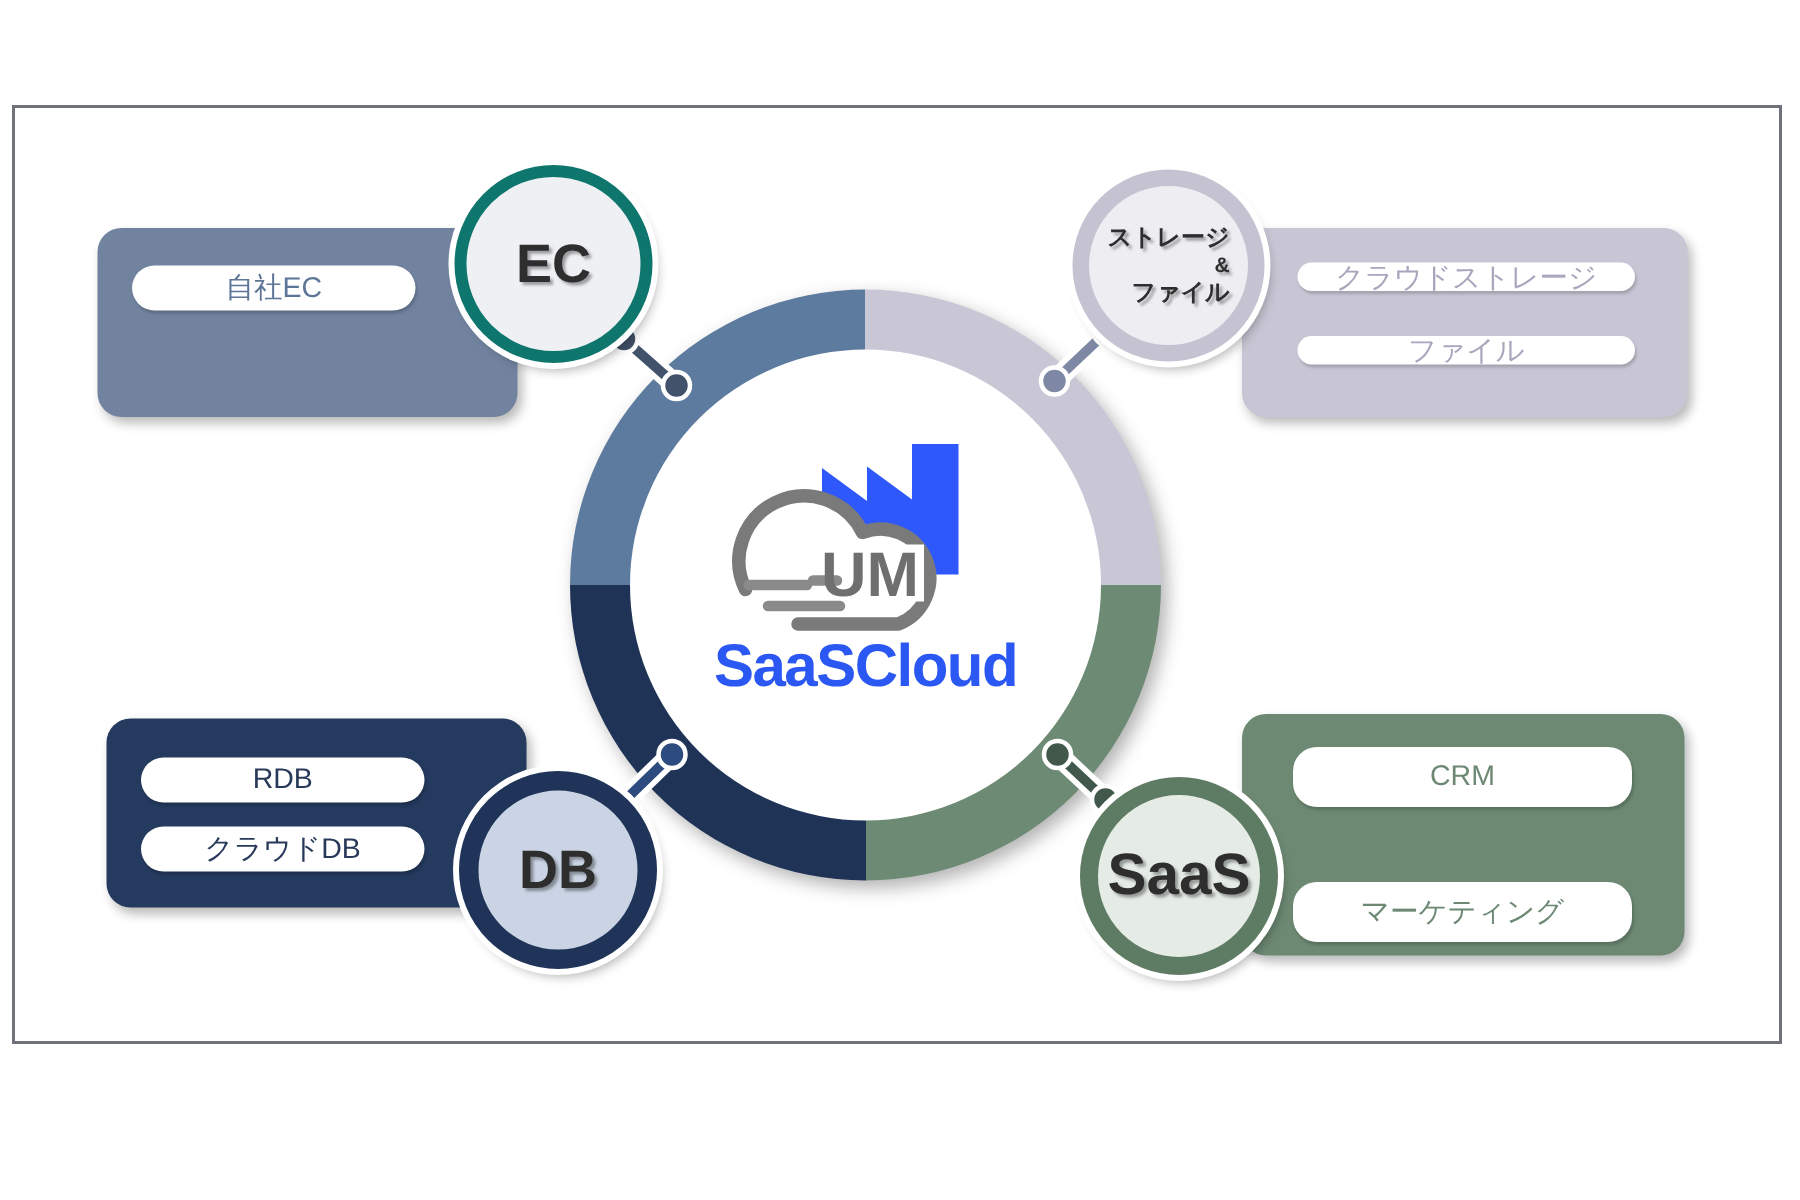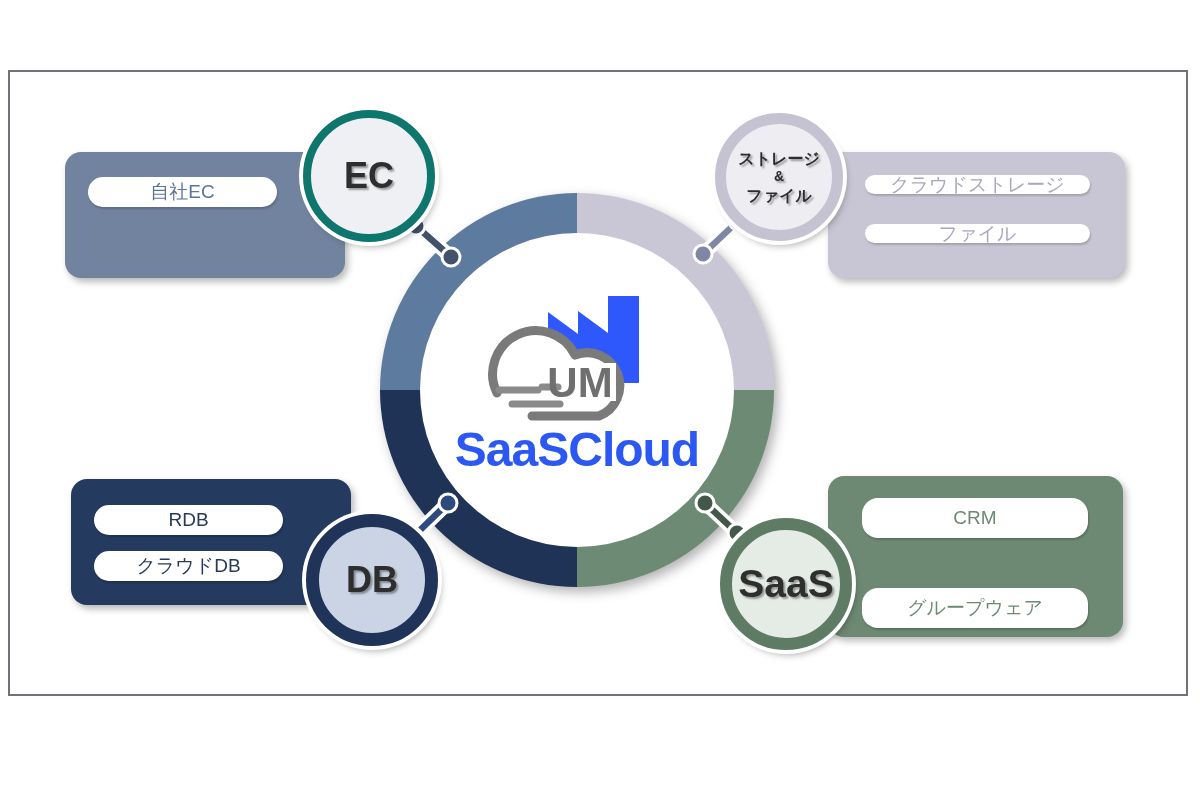--- a/index.html
+++ b/index.html
@@ -42,37 +42,37 @@
     filter:drop-shadow(4px 5px 6px rgba(0,0,0,0.30));
     z-index:2;
   }
   .hub-inner{
     position:absolute;left:40px;top:40px;width:314px;height:314px;border-radius:50%;
     background:#ffffff;
   }
   .logo-svg{position:absolute;left:474px;top:283px;z-index:2;}
   .hub-title{
     position:absolute;left:427px;top:422px;width:300px;z-index:2;
-    text-align:center;font-size:48px;font-weight:bold;color:#2b57f2;letter-spacing:-1px;
+    text-align:center;font-size:40px;font-weight:bold;color:#2b57f2;letter-spacing:-1px;
   }
   
   .connectors{position:absolute;left:0;top:0;z-index:3;pointer-events:none;}
   .connectors .casing{stroke:#ffffff;stroke-width:14;stroke-linecap:round;}
   .connectors .wire{stroke-width:6.5;stroke-linecap:round;}
   .connectors .dot{stroke:#ffffff;stroke-width:3;}
   
   .node{
     position:absolute;border-radius:50%;box-sizing:border-box;background:#eef0f3;
     display:flex;align-items:center;justify-content:center;text-align:center;
     box-shadow:0 0 0 4px #ffffff,3px 5px 7px rgba(0,0,0,0.30);
     z-index:4;font-weight:bold;color:#2e2e2e;
   }
   .node .lbl{text-shadow:2px 2px 2px rgba(0,0,0,0.35);}
   .node.ec{left:303px;top:110px;width:132px;height:132px;border:8px solid #0f766e;background:#eef0f3;font-size:36px;}
-  .node.storage{left:715px;top:113px;width:128px;height:128px;border:11px solid #c5c3d2;background:#ededf2;font-size:16px;line-height:1.22;}
+  .node.storage{left:715px;top:113px;width:128px;height:128px;border:11px solid #c5c3d2;background:#ededf2;font-size:16px;line-height:1.22;text-align:right;}
   .node.db{left:306px;top:514px;width:132px;height:132px;border:13px solid #1f3458;background:#cad4e4;font-size:36px;}
   .node.saas{left:720px;top:518px;width:132px;height:132px;border:12px solid #5e7b64;background:#e5ebe5;font-size:39px;}
   .node.storage .amp{font-size:14px;display:block;}
   .node.storage .lbl span{display:block;}
 </style>
 </head>
 <body>
 
 <div class="canvas">
   <div class="frame">
@@ -89,21 +89,21 @@
     <div class="pill p1">ファイル</div>
   </div>
 
   <div class="gbox db">
     <div class="pill p0">RDB</div>
     <div class="pill p1">クラウドDB</div>
   </div>
 
   <div class="gbox saas">
     <div class="pill p0">CRM</div>
-    <div class="pill p2">グループウェア</div>
+    <div class="pill p2">マーケティング</div>
   </div>
 
   <div class="hub-ring">
     <div class="hub-inner"></div>
   </div>
 
   <svg class="logo-svg" width="206" height="200" viewBox="0 0 206 200">
     <polygon points="74,100 74,29 104,51 104,28 134,50 134,13 165,13 165,100" fill="#2e58fb"></polygon>
     <path d="M 23 110 A 42 42 0 1 1 101 72 A 30 30 0 1 1 125 133 L 58 133" fill="#ffffff" stroke="#7a7a7a" stroke-width="9" stroke-linecap="round" stroke-linejoin="round"></path>
     <rect x="62" y="80" width="80" height="38" fill="#ffffff"></rect>

